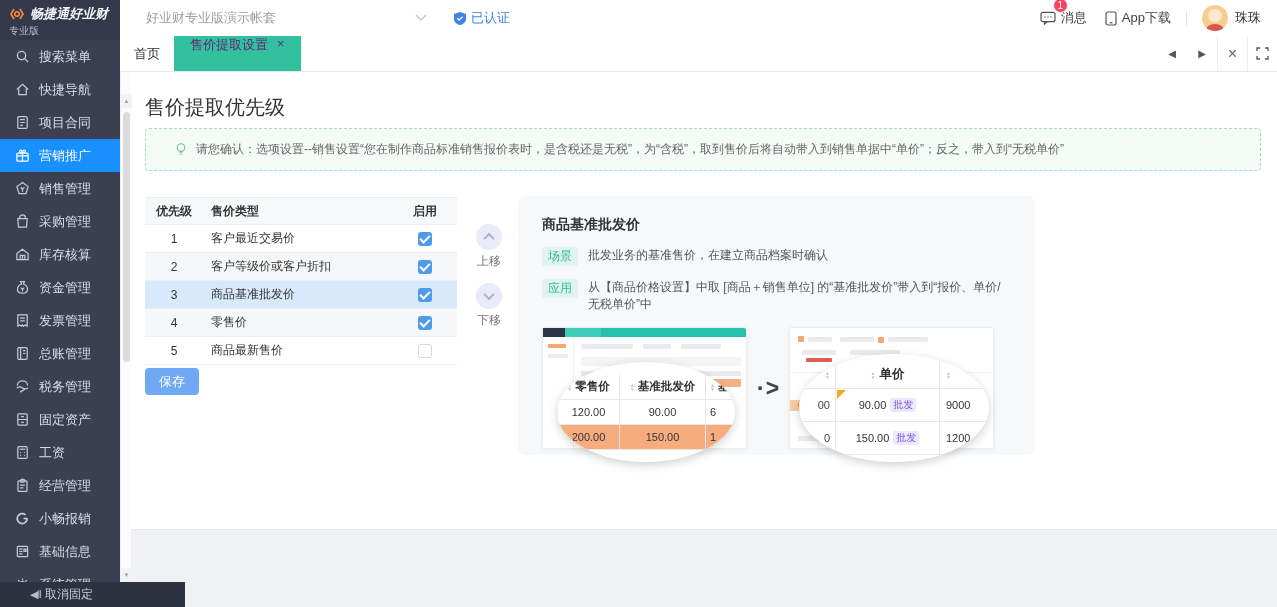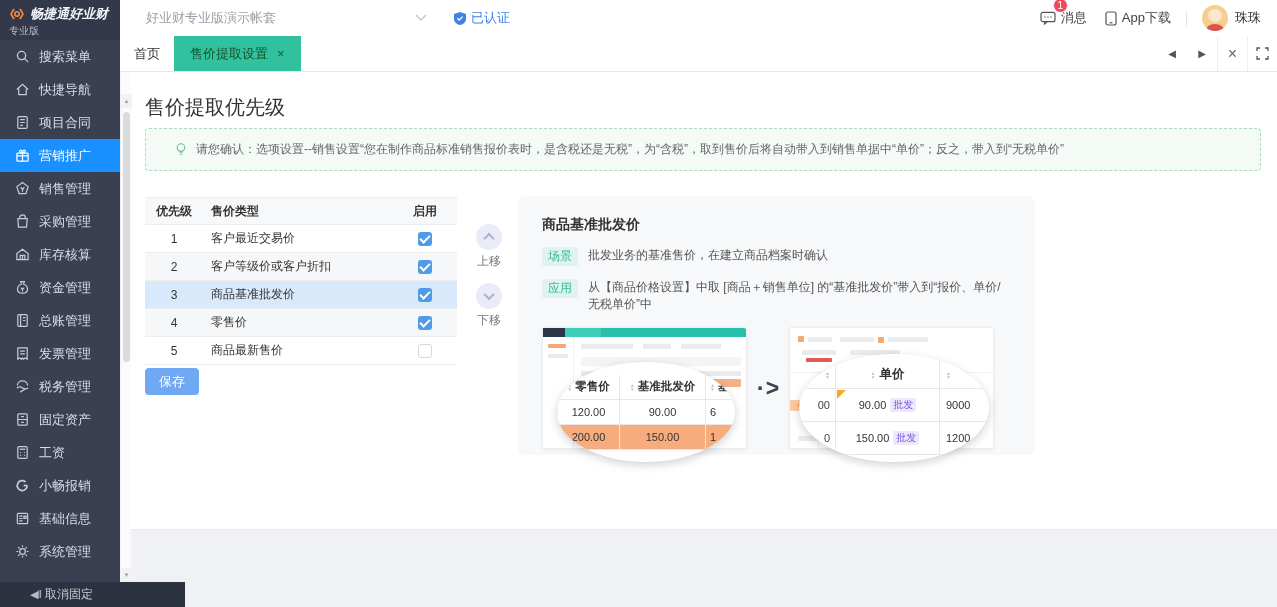--- a/index.html
+++ b/index.html
@@ -37,21 +37,21 @@
   .badge { position:absolute; left:13px; top:-11px; min-width:15px; height:15px; padding:0 3px; border-radius:8px; background:#F5455C; color:#fff; font-size:10px; display:flex; align-items:center; justify-content:center; border:1px solid #fff; }
   .appdl { display:flex; align-items:center; gap:5px; color:#444; margin-left:18px; cursor:pointer; }
   .tdivider { width:1px; height:15px; background:#E3E5E8; margin:0 15px; }
   .user { display:flex; align-items:center; gap:7px; color:#333; cursor:pointer; }
   .avatar { position:relative; width:26px; height:26px; border-radius:50%; background:#F6CE8F; overflow:hidden; }
   .avatar::before { content:""; position:absolute; left:6px; top:4px; width:14px; height:13px; border-radius:50%; background:#FBE8CD; }
   .avatar::after { content:""; position:absolute; left:4px; bottom:-5px; width:18px; height:12px; border-radius:50% 50% 0 0; background:#D9534F; }
   
   .tabbar { position:absolute; left:120px; top:36px; right:0; height:36px; background:#FFF; border-bottom:1px solid #E4E7ED; display:flex; align-items:stretch; z-index:2; }
   .tab-home { display:flex; align-items:center; padding:0 14px; font-size:13px; color:#333; cursor:pointer; }
-  .tab-active { display:flex; align-items:center; gap:9px; padding:0 16px; background:#31C19E; color:#14532d; font-size:13px; cursor:pointer; }
+  .tab-active { display:flex; align-items:flex-start; gap:9px; padding:0 16px; background:#31C19E; color:#701a75; font-size:13px; cursor:pointer; }
   .tab-close { font-size:13px; opacity:.92; cursor:pointer; }
   .tab-close::before { content:"×"; }
   .tab-controls { margin-left:auto; display:flex; align-items:stretch; }
   .tc { width:30px; display:flex; align-items:center; justify-content:center; color:#555; cursor:pointer; }
   .tc.sep { border-left:1px solid #EFEFEF; }
   .tc-prev::before { content:"◀"; font-size:10px; }
   .tc-next::before { content:"▶"; font-size:10px; }
   .tc-close::before { content:"×"; font-size:16px; color:#666; }
   
   .content { position:absolute; left:131px; top:72px; right:0; bottom:0; background:#EFF1F5; z-index:1; }
@@ -191,31 +191,31 @@
   </div>
   <div class="menu-item">
     <svg width="15" height="15" viewBox="0 0 16 16" fill="none" stroke-width="1.3">
         <path d="M6 1.8 H10 L9 4.3 C11.8 5.2 13.3 7.6 13.3 10 C13.3 12.7 11 14 8 14 C5 14 2.7 12.7 2.7 10 C2.7 7.6 4.2 5.2 7 4.3 Z"></path>
         <path d="M6.2 8.2 L8 10 L9.8 8.2 M8 10 V12"></path>
       </svg>
     <span>资金管理</span>
   </div>
   <div class="menu-item">
     <svg width="15" height="15" viewBox="0 0 16 16" fill="none" stroke-width="1.3">
+        <path d="M3 2 H13 V14 L11 12.7 L9 14 L8 12.7 L7 14 L5 12.7 L3 14 Z"></path>
+        <path d="M5.5 5.5 H10.5 M5.5 8.5 H10.5"></path>
+      </svg>
+    <span>发票管理</span>
+  </div>
+  <div class="menu-item">
+    <svg width="15" height="15" viewBox="0 0 16 16" fill="none" stroke-width="1.3">
         <rect x="3" y="1.8" width="10" height="12.4" rx="1.2"></rect>
         <path d="M6 1.8 V14.2 M8.5 5 H11 M8.5 8 H11"></path>
       </svg>
     <span>总账管理</span>
-  </div>
-  <div class="menu-item">
-    <svg width="15" height="15" viewBox="0 0 16 16" fill="none" stroke-width="1.3">
-        <path d="M3 2 H13 V14 L11 12.7 L9 14 L8 12.7 L7 14 L5 12.7 L3 14 Z"></path>
-        <path d="M5.5 5.5 H10.5 M5.5 8.5 H10.5"></path>
-      </svg>
-    <span>发票管理</span>
   </div>
   <div class="menu-item">
     <svg width="15" height="15" viewBox="0 0 16 16" fill="none" stroke-width="1.3">
         <path d="M2.5 7 C2.5 4 5 2 8 2 C11 2 13.5 4 13.5 7"></path>
         <path d="M2 9.5 C4 8.2 6 8.2 8 9.5 C10 10.8 12 10.8 14 9.5"></path>
         <path d="M5.5 14 L10.5 11"></path>
       </svg>
     <span>税务管理</span>
   </div>
   <div class="menu-item">
@@ -225,20 +225,28 @@
       </svg>
     <span>固定资产</span>
   </div>
   <div class="menu-item">
     <svg width="15" height="15" viewBox="0 0 16 16" fill="none" stroke-width="1.3">
         <rect x="3" y="1.8" width="10" height="12.4" rx="1.2"></rect>
         <path d="M5 4.5 H11"></path>
         <path d="M5.5 8 H6.5 M9.5 8 H10.5 M5.5 11 H6.5 M9.5 11 H10.5"></path>
       </svg>
     <span>工资</span>
+  </div>
+  <div class="menu-item">
+    <svg width="15" height="15" viewBox="0 0 16 16" fill="none" stroke-width="1.3">
+        <rect x="3.2" y="3" width="9.6" height="11.2" rx="1"></rect>
+        <rect x="6" y="1.5" width="4" height="3" rx="0.8"></rect>
+        <path d="M5.5 7.5 H10.5 M5.5 10.5 H9"></path>
+      </svg>
+    <span>经营管理</span>
   </div>
   <div class="menu-item">
     <svg width="15" height="15" viewBox="0 0 16 16" fill="none" stroke-width="1.8">
         <path d="M13 8 A5.3 5.3 0 1 1 11.2 4.1"></path>
         <path d="M13 8 H9.2"></path>
       </svg>
     <span>小畅报销</span>
   </div>
   <div class="menu-item">
     <svg width="15" height="15" viewBox="0 0 16 16" fill="none" stroke-width="1.3">

